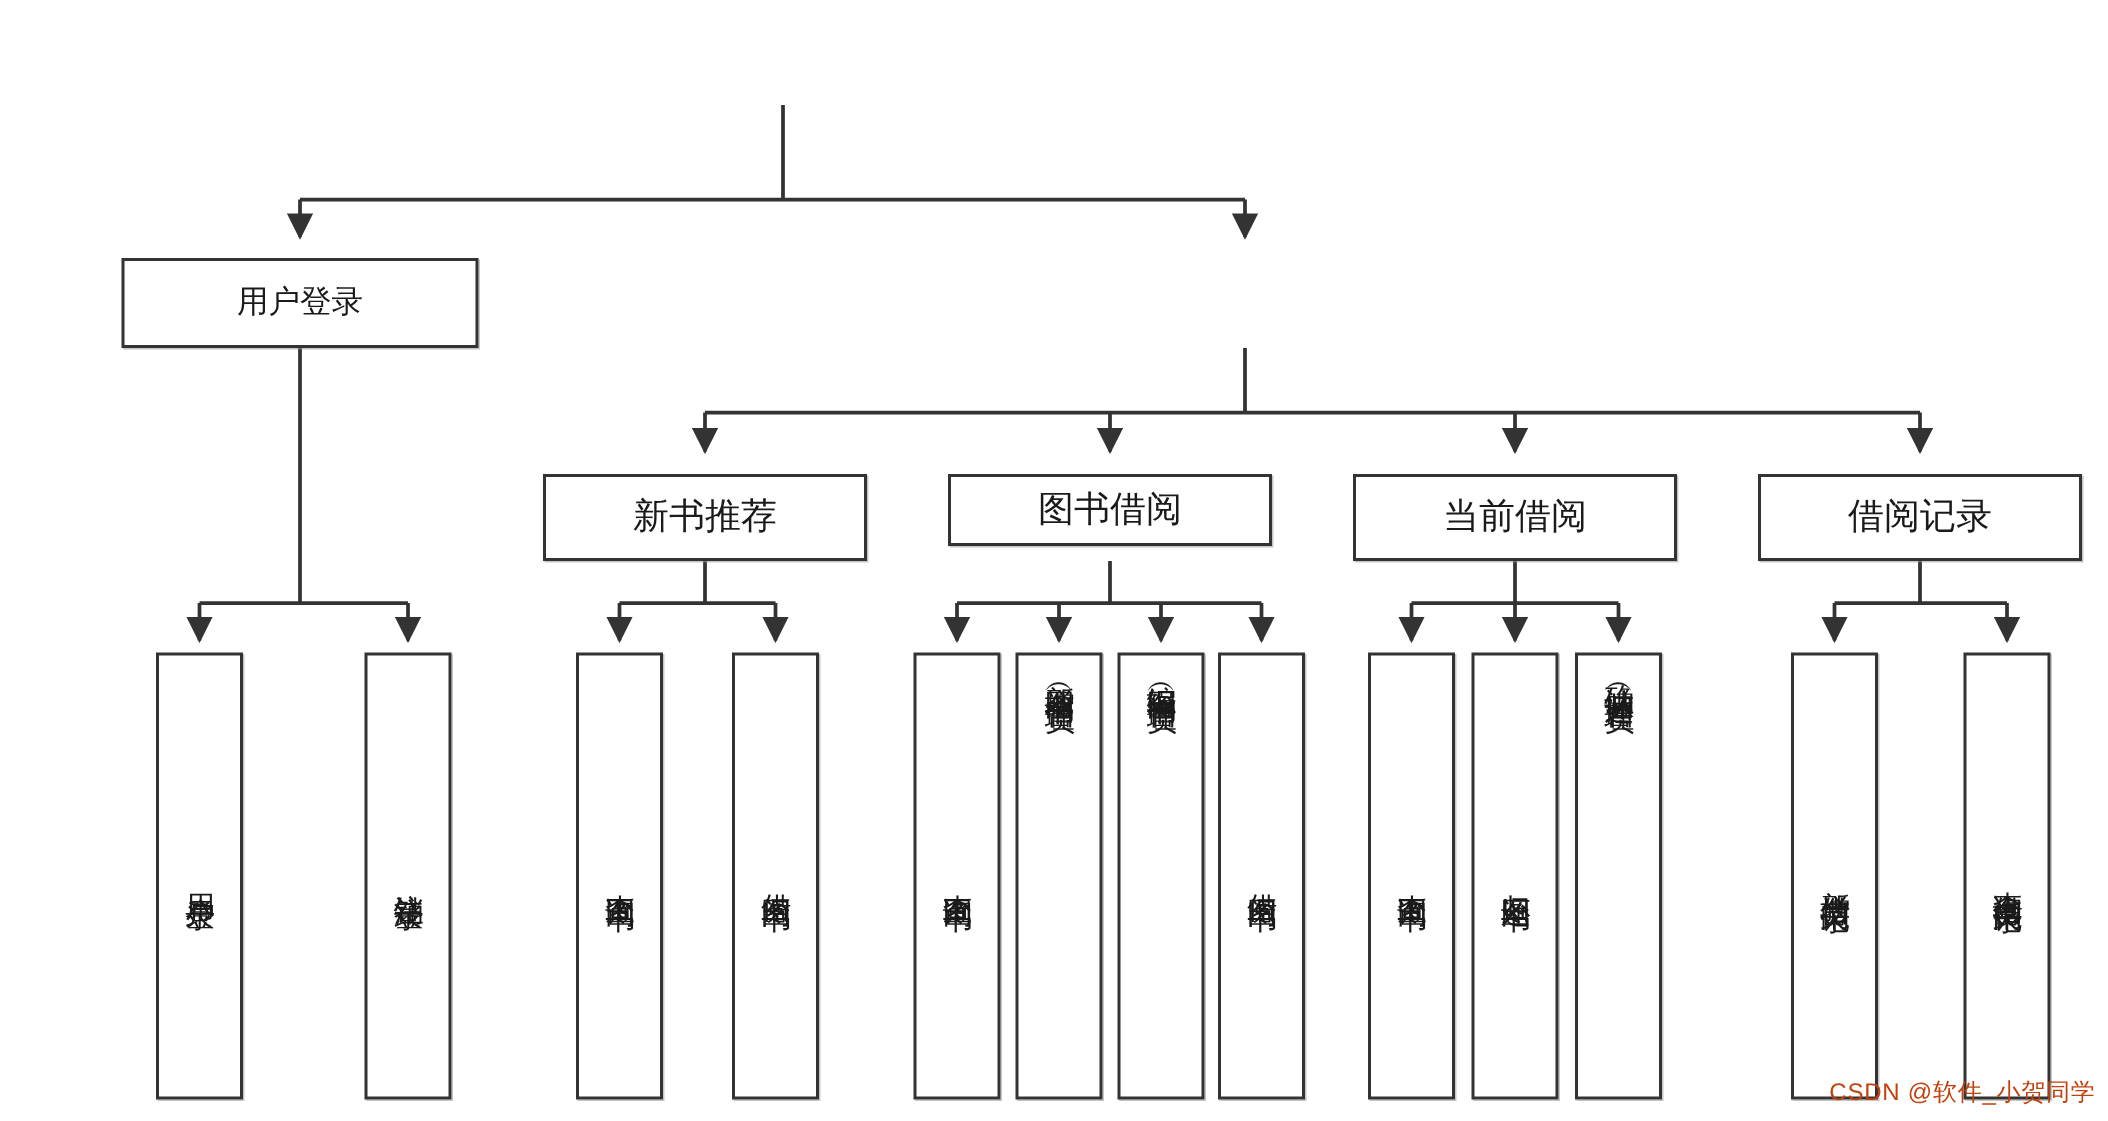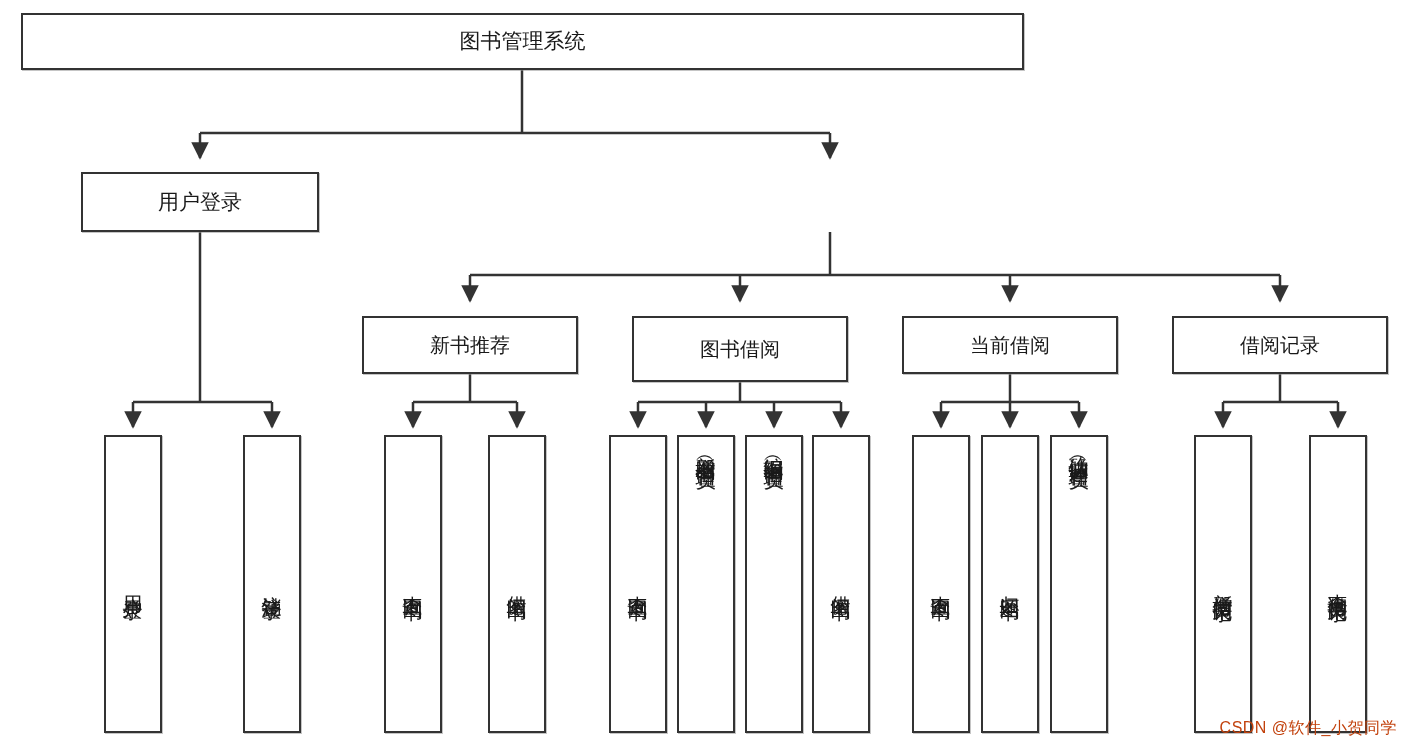--- a/index.html
+++ b/index.html
@@ -42,21 +42,21 @@
     line-height: 1.15;
     white-space: nowrap;
   }
   .root .node-label {
     font-size: 21px;
   }
   .lvl1 .node-label {
     font-size: 21px;
   }
   .lvl2 .node-label {
-    font-size: 20px;
+    font-size: 24px;
   }
   .leaf {
     align-items: center;
     justify-content: center;
   }
   .leaf .node-label {
     writing-mode: vertical-rl;
     text-orientation: upright;
     font-size: 20px;
     letter-spacing: 2px;
@@ -125,32 +125,29 @@
       <path d="M 1010 402 L 1010 427" marker-end="url(#arrow)"></path>
       <path d="M 1079 402 L 1079 427" marker-end="url(#arrow)"></path>
 
       <path d="M 1280 374 L 1280 402"></path>
       <path d="M 1223 402 L 1338 402"></path>
       <path d="M 1223 402 L 1223 427" marker-end="url(#arrow)"></path>
       <path d="M 1338 402 L 1338 427" marker-end="url(#arrow)"></path>
     </g>
   </svg>
 
-  <div class="node root" style="left:21px; top:13px; width:1003px; height:57px;">
-    <span class="node-label">图书管理系统</span>
-  </div>
 
   <div class="node lvl1" style="left:81px; top:172px; width:238px; height:60px;">
     <span class="node-label">用户登录</span>
   </div>
 
   <div class="node lvl2" style="left:362px; top:316px; width:216px; height:58px;">
     <span class="node-label">新书推荐</span>
   </div>
-  <div class="node lvl2" style="left:632px; top:316px; width:216px; height:66px;">
+  <div class="node lvl2" style="left:632px; top:316px; width:216px; height:48px;">
     <span class="node-label">图书借阅</span>
   </div>
   <div class="node lvl2" style="left:902px; top:316px; width:216px; height:58px;">
     <span class="node-label">当前借阅</span>
   </div>
   <div class="node lvl2" style="left:1172px; top:316px; width:216px; height:58px;">
     <span class="node-label">借阅记录</span>
   </div>
 
   <div class="node leaf" style="left:104px; top:435px; width:58px; height:298px;">

